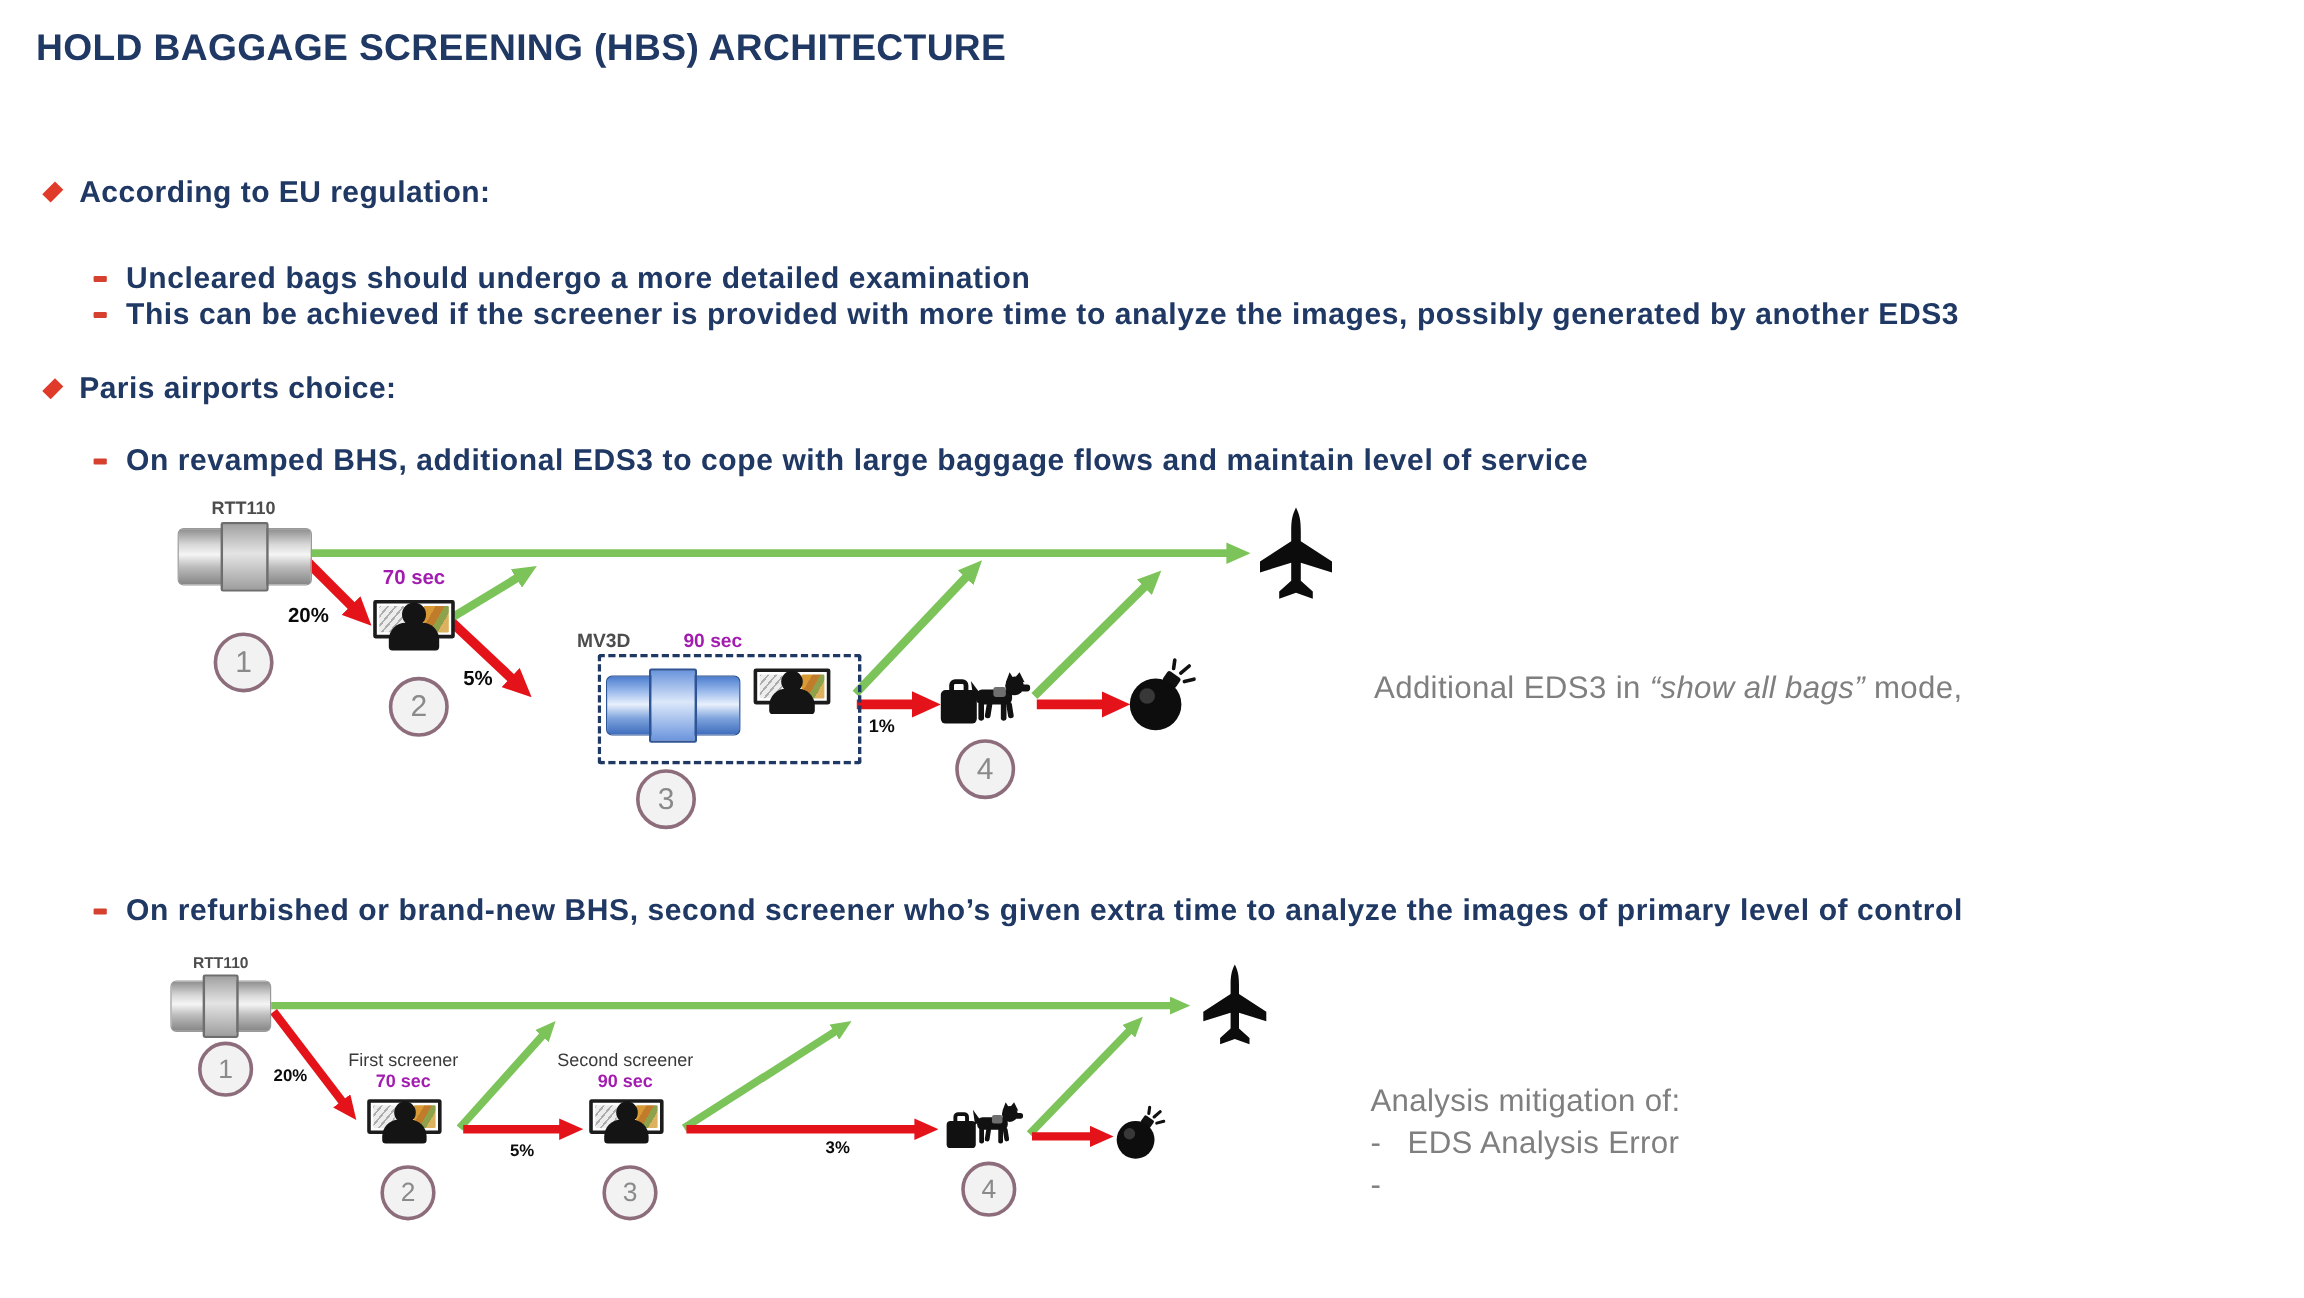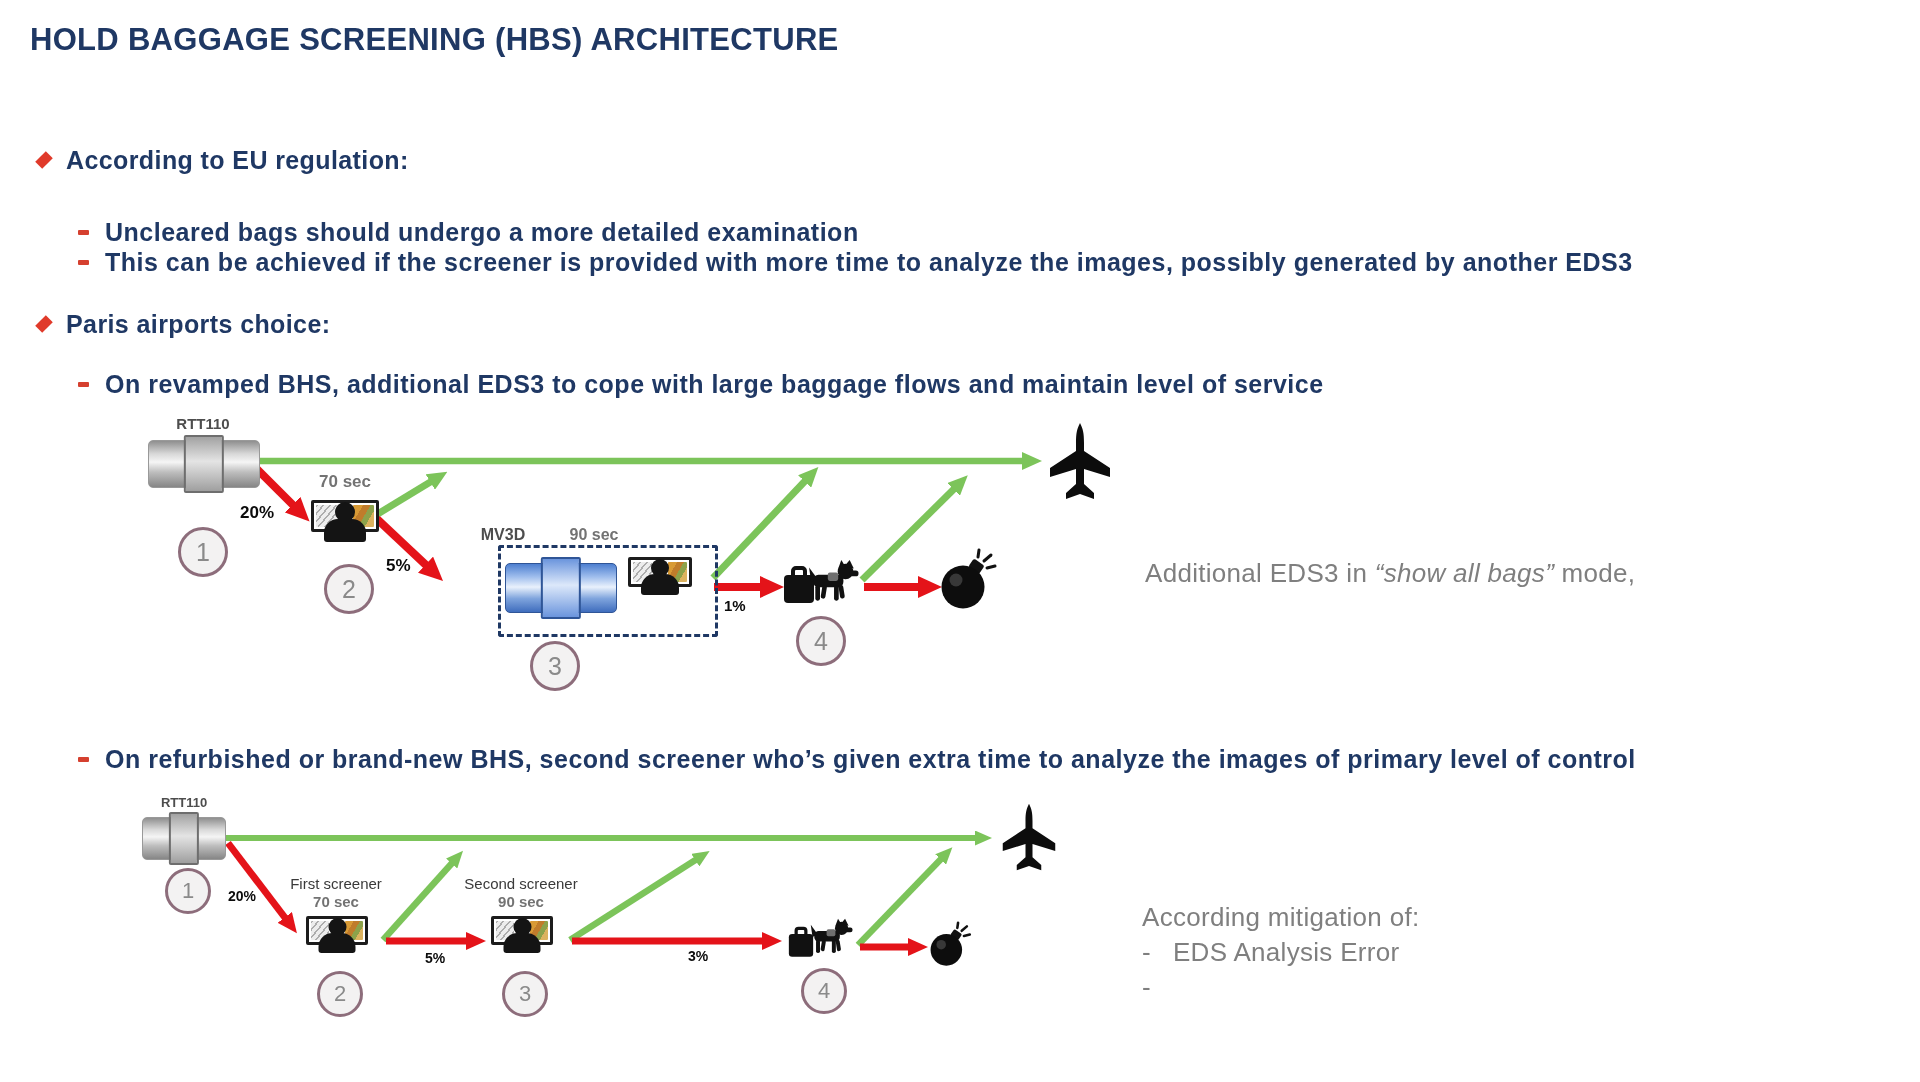--- a/index.html
+++ b/index.html
@@ -22,21 +22,21 @@
   .machine{position:absolute;}
   .machine .cyl{position:absolute;left:0;right:0;top:9%;bottom:9%;border-radius:5px;border:1px solid #999;
     background:linear-gradient(#8f8f8f,#d8d8d8 28%,#f5f5f5 46%,#bdbdbd 68%,#868686);}
   .machine .mid{position:absolute;left:50%;transform:translateX(-50%);top:0;bottom:0;width:36%;
     background:linear-gradient(#a2a2a2,#e4e4e4 45%,#9f9f9f);border:2px solid #6e6e6e;border-radius:2px;box-sizing:border-box;}
   .machine.blue .cyl{border-color:#2f5597;
     background:linear-gradient(#4d7fd0,#9dbcec 26%,#e9f1fc 48%,#7fa4dd 72%,#3f6dbd);}
   .machine.blue .mid{border-color:#2f5597;background:linear-gradient(#6b95dd,#dce8fa 45%,#6b95dd);}
 
   .mlabel{position:absolute;text-align:center;font-weight:bold;color:#4d4d4d;}
-  .tlabel{position:absolute;text-align:center;font-weight:bold;color:#737373;}
+  .tlabel{position:absolute;text-align:center;font-weight:bold;color:#a21caf;}
   .plabel{position:absolute;font-weight:bold;color:#0b0b0b;}
   .glabel{position:absolute;text-align:center;font-weight:400;color:#3a3a3a;}
 
   .screener{position:absolute;}
   .monitors{border:3px solid #1c1c1c;background:#fff;border-radius:2px;display:flex;gap:16px;padding:2px;box-sizing:border-box;}
   .pane{flex:1;border-radius:1px;}
   .pane-l{background:
      repeating-linear-gradient(130deg,rgba(120,120,120,.55) 0 1.5px,rgba(255,255,255,0) 1.5px 5px),
      #ededed;}
   .pane-r{background:linear-gradient(120deg,#d89a35 0 30%,#c07c2b 30% 52%,#8da24a 52% 72%,#dcb25e 72%);}
@@ -328,21 +328,21 @@
     <circle cx="25" cy="39" r="21.5" fill="#0d0d0d"></circle>
     <circle cx="18" cy="32" r="6.5" fill="#383838"></circle>
   </svg>
 
   <svg class="abs" style="left:901px;top:6px;" width="56" height="72" viewBox="0 0 64 80">
     <path fill="#0c0c0c" d="M32,2 C35,8 36,12 36,22 L36,30 L62,47 L62,56 L36,48 L36,63 L46,72 L46,78 L32,73 L18,78 L18,72 L28,63 L28,48 L2,56 L2,47 L28,30 L28,22 C28,12 29,8 32,2 Z"></path>
   </svg>
 </div>
 
 <div class="annot" style="left:1142px;top:900px;">
-  <div>According mitigation of:</div>
+  <div>Analysis mitigation of:</div>
   <div class="annot-item">
     <span class="annot-dash">-</span>
     <span>EDS Analysis Error</span>
   </div>
   <div class="annot-item">
     <span class="annot-dash">-</span>
   </div>
 </div>
 
 </body></html>

